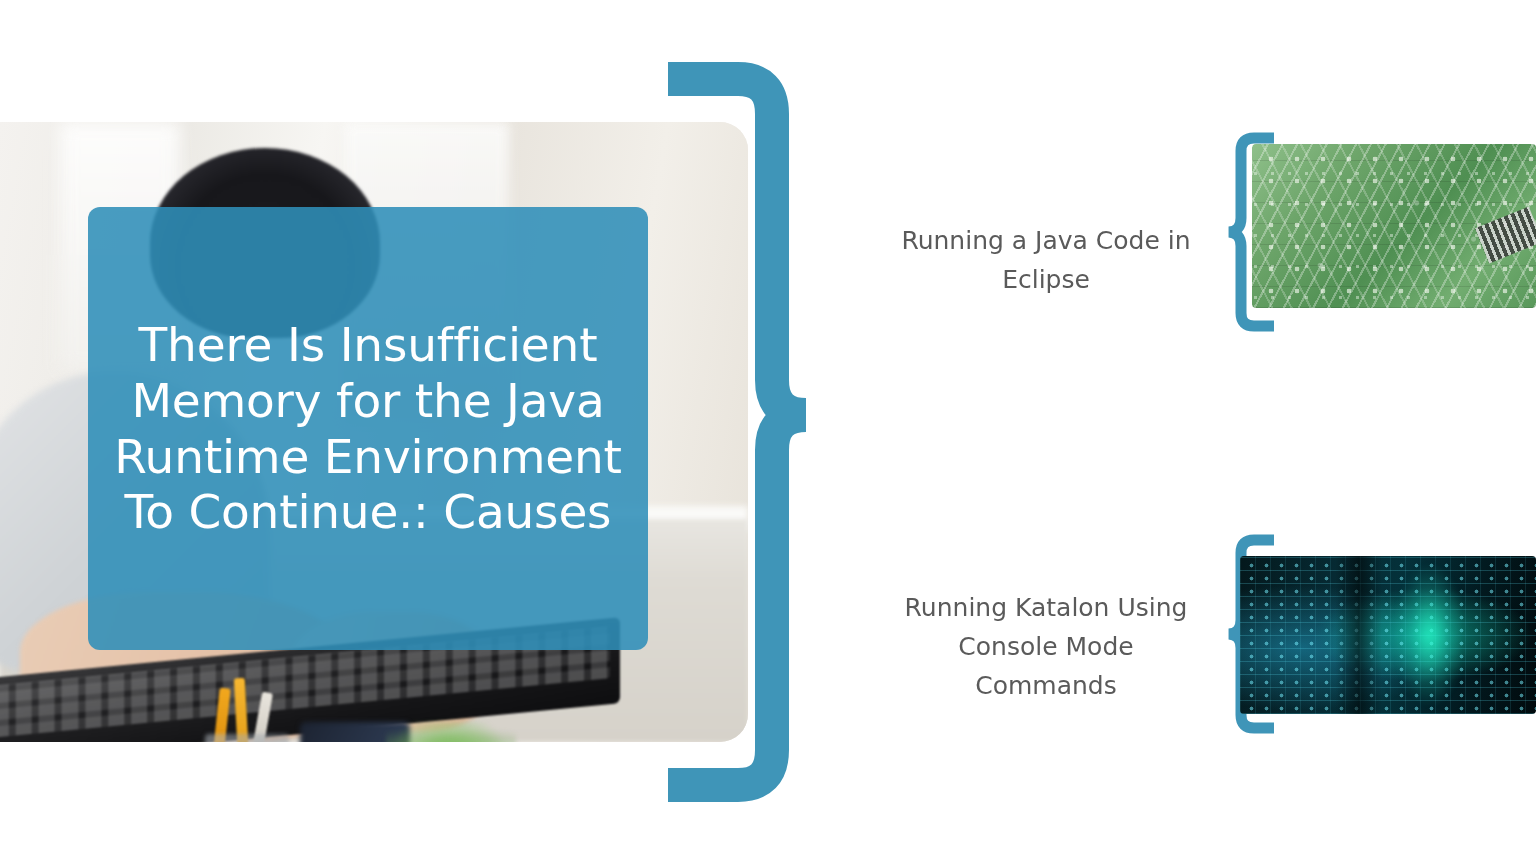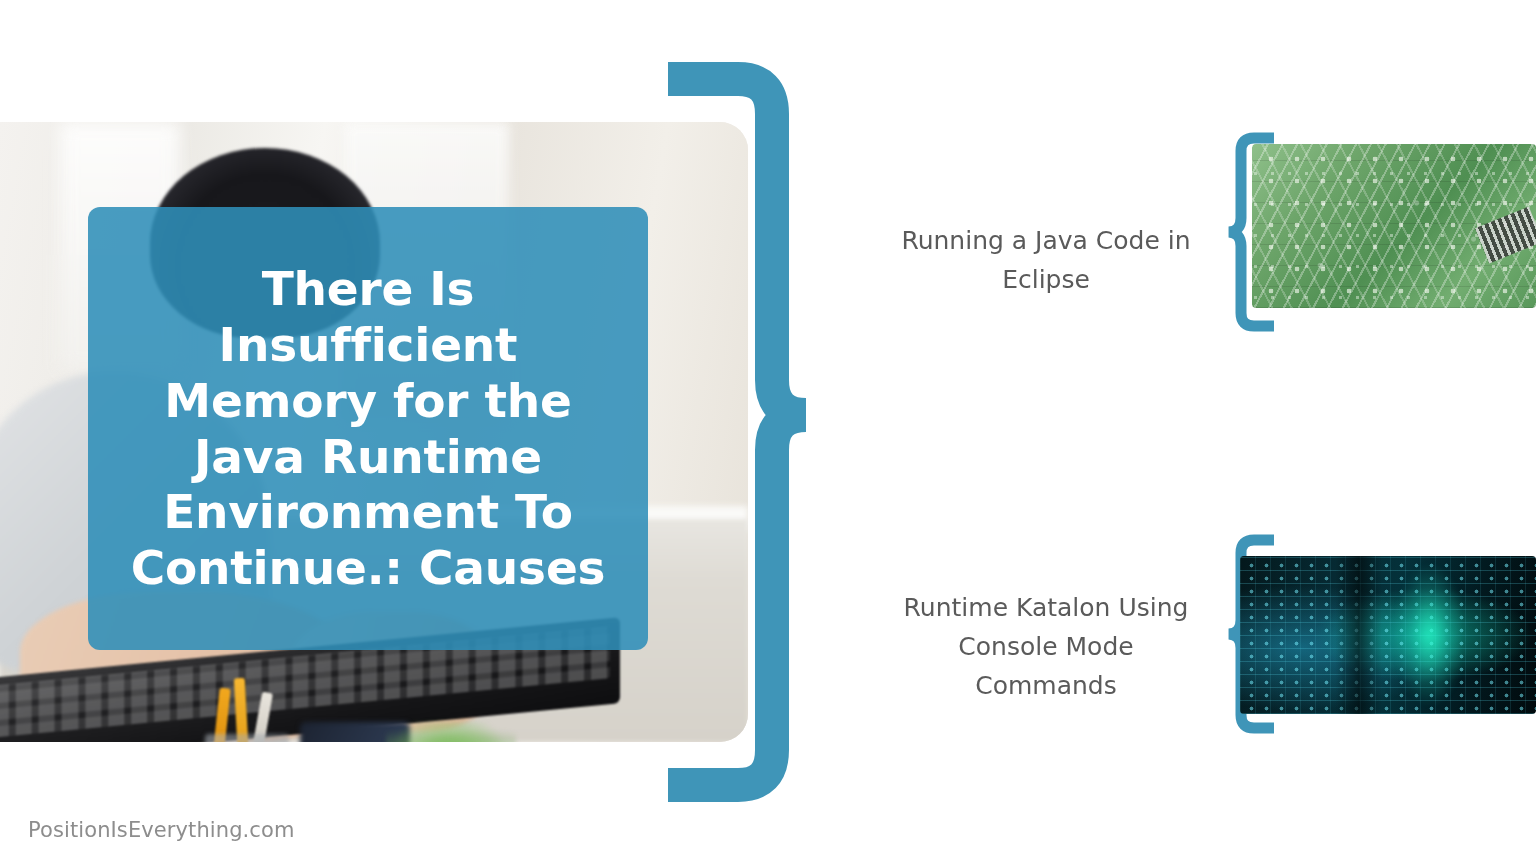--- a/index.html
+++ b/index.html
@@ -200,21 +200,21 @@
     height: 443px;
     background: rgba(47,142,184,.88);
     border-radius: 12px;
     display: flex;
     align-items: center;
     justify-content: center;
     padding: 10px 24px;
   }
   .title-text {
     font-family: "DejaVu Sans", sans-serif;
-    font-weight: 700;
+    font-weight: 400;
     font-size: 47px;
     line-height: 1.19;
     color: #ffffff;
     text-align: center;
     letter-spacing: -.2px;
   }
 
   
   .big-brace {
     position: absolute;
@@ -416,21 +416,21 @@
     </div>
 
     <div class="thumb thumb-1">
       <div class="pcb-dots"></div>
       <div class="pcb-dots2"></div>
       <div class="pcb-chip"></div>
     </div>
   </div>
 
   <div class="right-item">
-    <div class="item-label label-2">Runtime Katalon Using Console Mode Commands</div>
+    <div class="item-label label-2">Running Katalon Using Console Mode Commands</div>
 
     <div class="small-brace brace-2">
       <svg viewBox="0 0 60 200" preserveAspectRatio="none" aria-hidden="true">
         <g fill="none" stroke="#3f95b8" stroke-width="11" stroke-linecap="butt" stroke-linejoin="miter">
           <path d="M 52 6
                    L 32 6
                    Q 19 6 19 19
                    L 19 86
                    Q 19 99 7 100
                    Q 19 101 19 114
@@ -442,15 +442,14 @@
     </div>
 
     <div class="thumb thumb-2">
       <div class="grid-lines"></div>
       <div class="grid-dots"></div>
       <div class="dark-band"></div>
       <div class="glow-arc"></div>
     </div>
   </div>
 
-  <div class="watermark">PositionIsEverything.com</div>
 
 </div>
 
 </body></html>

